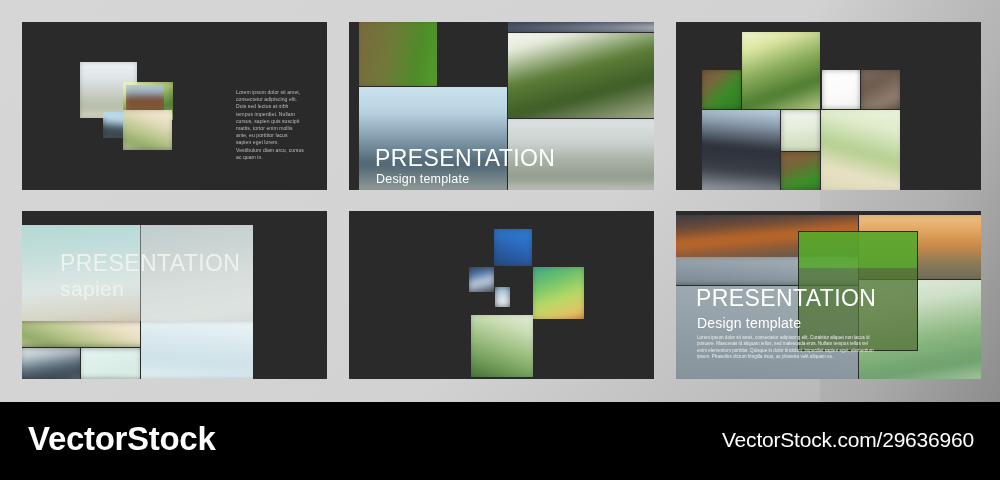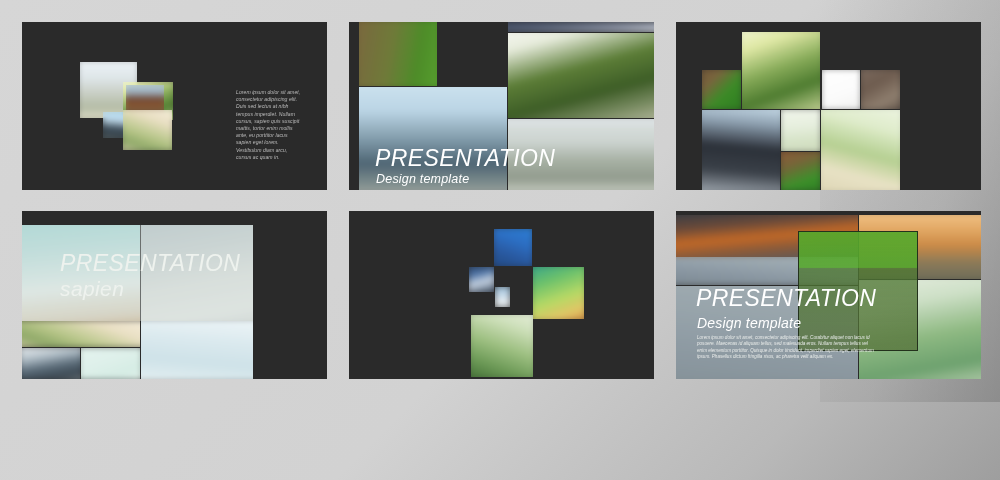--- a/index.html
+++ b/index.html
@@ -18,21 +18,20 @@
   .bg-sheen {
     position: absolute; right: 0; top: 0; width: 180px; height: 402px;
     background: linear-gradient(110deg, rgba(255,255,255,0) 0%, rgba(150,150,150,0.35) 60%, rgba(120,120,120,0.55) 100%);
     pointer-events: none;
   }
   
   .slide {
     position: absolute;
     background: #2a2a2a;
     overflow: hidden;
-    font-style: italic;
   }
   .s1 { left: 22px;  top: 22px;  width: 305px; height: 168px; }
   .s2 { left: 349px; top: 22px;  width: 305px; height: 168px; }
   .s3 { left: 676px; top: 22px;  width: 305px; height: 168px; }
   .s4 { left: 22px;  top: 211px; width: 305px; height: 168px; }
   .s5 { left: 349px; top: 211px; width: 305px; height: 168px; }
   .s6 { left: 676px; top: 211px; width: 305px; height: 168px; }
 
   .tile { position: absolute; overflow: hidden; }
   .tile::after{
@@ -249,13 +248,17 @@
       </div>
     <div class="wash" style="left:0px;top:75px;width:182px;height:93px;background:rgba(150,162,168,.42);"></div>
 
     <div class="greenbox" style="left:122px;top:20px;width:120px;height:120px;"></div>
 
     <div class="title-big" style="position:absolute;left:20px;top:74px;">PRESENTATION</div>
     <div class="title-sub" style="position:absolute;left:21px;top:104px;font-size:14px;">Design template</div>
     <div class="s6body" style="position:absolute;left:21px;top:124px;">Lorem ipsum dolor sit amet, consectetur adipiscing elit. Curabitur aliquet non lacus id posuere. Maecenas id aliquam tellus, sed malesuada eros. Nullam tempus tellus vel enim elementum porttitor. Quisque in dolor tincidunt, imperdiet sapien eget, elementum ipsum. Phasellus dictum fringilla risus, ac pharetra velit aliquam ex.</div>
   </div>
 
+  <div id="footer">
+    <div id="brand">VectorStock</div>
+    <div id="url">VectorStock.com/29636960</div>
+  </div>
 </div>
 
 </body></html>

